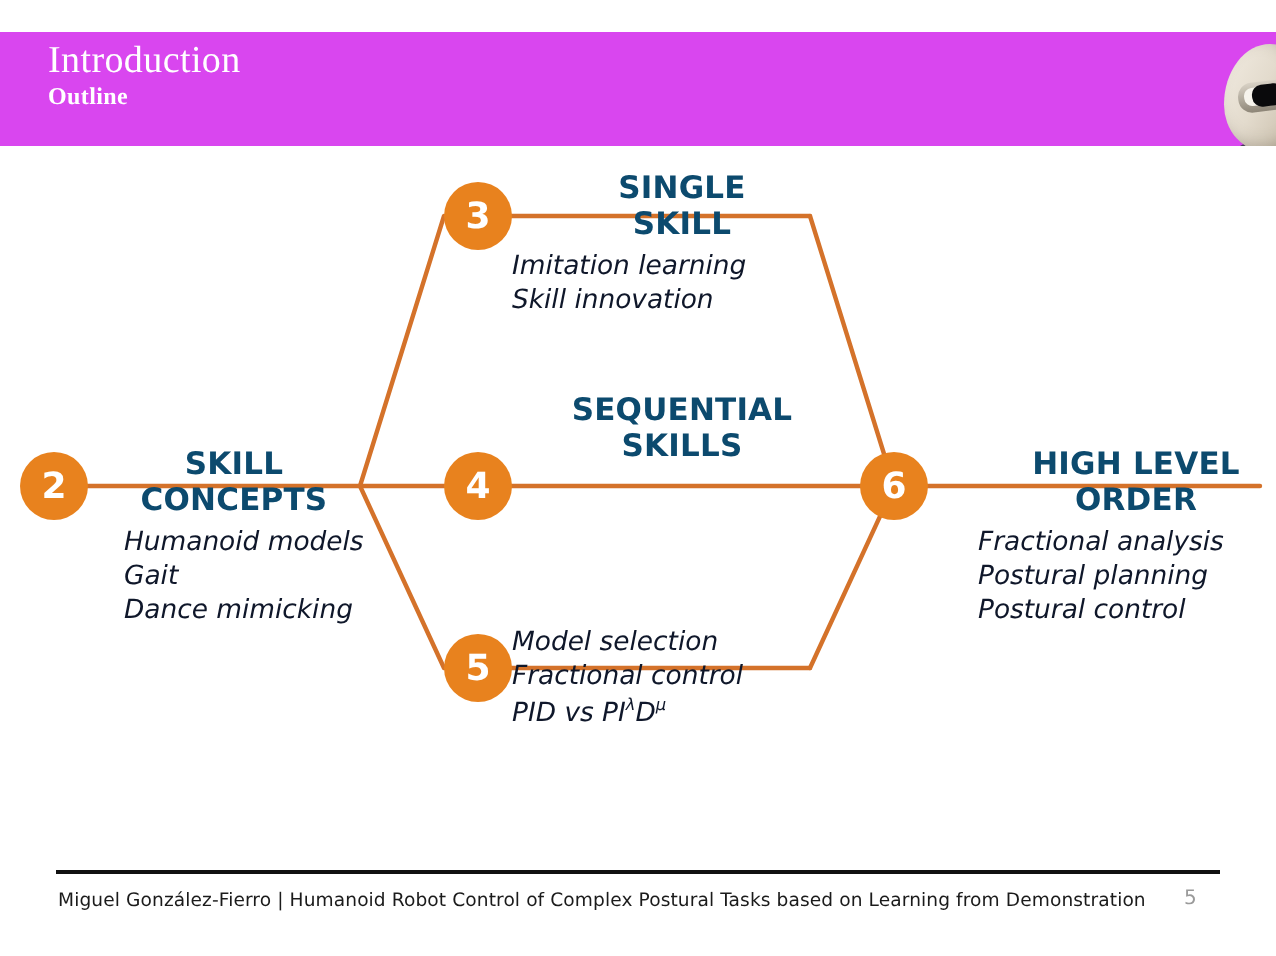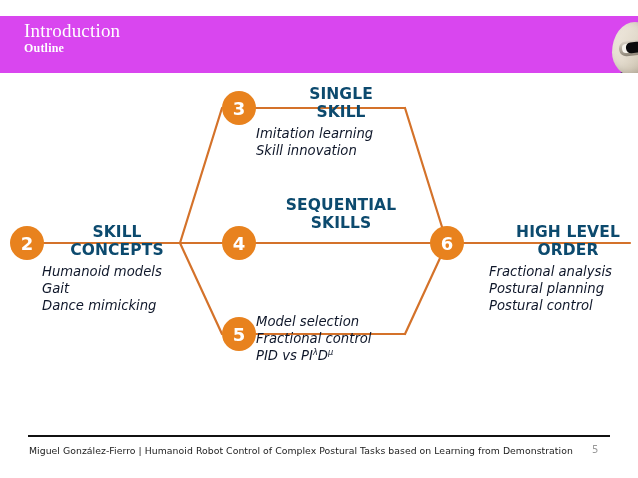--- a/index.html
+++ b/index.html
@@ -229,21 +229,21 @@
       <path d="M 405 277 L 447 186"></path>
 
       <path d="M 447 186 L 630 186"></path>
     </g>
   </svg>
 
   <div class="node-circle" style="left:10px; top:226px;">2</div>
   <div class="block" style="left:42px; top:224px; width:150px;">
     <div class="block-title center">SKILL
 CONCEPTS</div>
-    <div class="block-items" style="margin-left:0;">
+    <div class="block-items" style="margin-left:20px;">
       <div>Humanoid models</div>
       <div>Gait</div>
       <div>Dance mimicking</div>
     </div>
   </div>
 
   <div class="node-circle" style="left:222px; top:91px;">3</div>
   <div class="block" style="left:256px; top:86px; width:170px;">
     <div class="block-title center">SINGLE
 SKILL</div>

